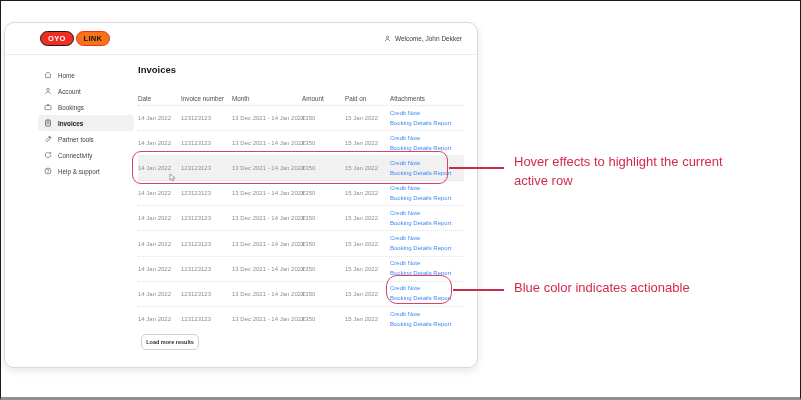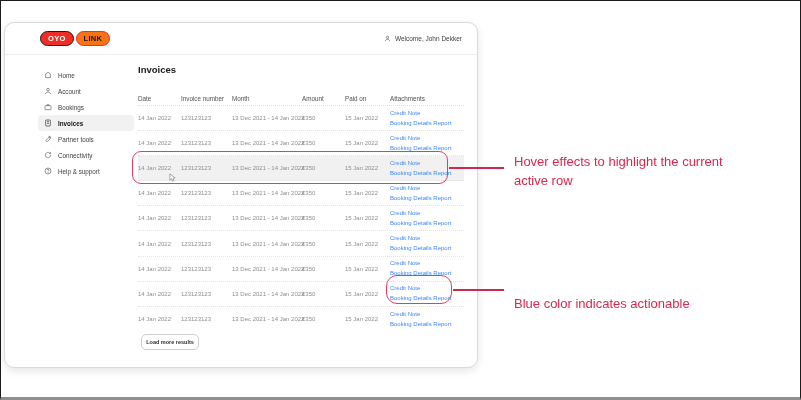--- a/index.html
+++ b/index.html
@@ -60,21 +60,21 @@
   
   .annot { position:absolute; left:0; top:0; width:679px; height:400px; pointer-events:none; }
   .annot-box { position:absolute; border:1.6px solid #db4168; border-radius:9px; }
   .annot-box1 { left:131px; top:150px; width:316px; height:33px; }
   .annot-box2 { left:385px; top:274px; width:66px; height:29px; border-radius:11px; }
   .annot-line { position:absolute; height:1.6px; background:#c92a4e; }
   .annot-line1 { left:448px; top:166px; width:55px; }
   .annot-line2 { left:452px; top:288px; width:51px; }
   .note { position:absolute; color:#d5294d; font-size:13px; line-height:19px; }
   .note1 { left:513px; top:151px; }
-  .note2 { left:513px; top:293px; }
+  .note2 { left:513px; top:277px; }
   .note div { white-space:nowrap; }
 </style>
 </head>
 <body>
 
 <div class="frame">
 
   <div class="card">
 
     <div class="card-header">

